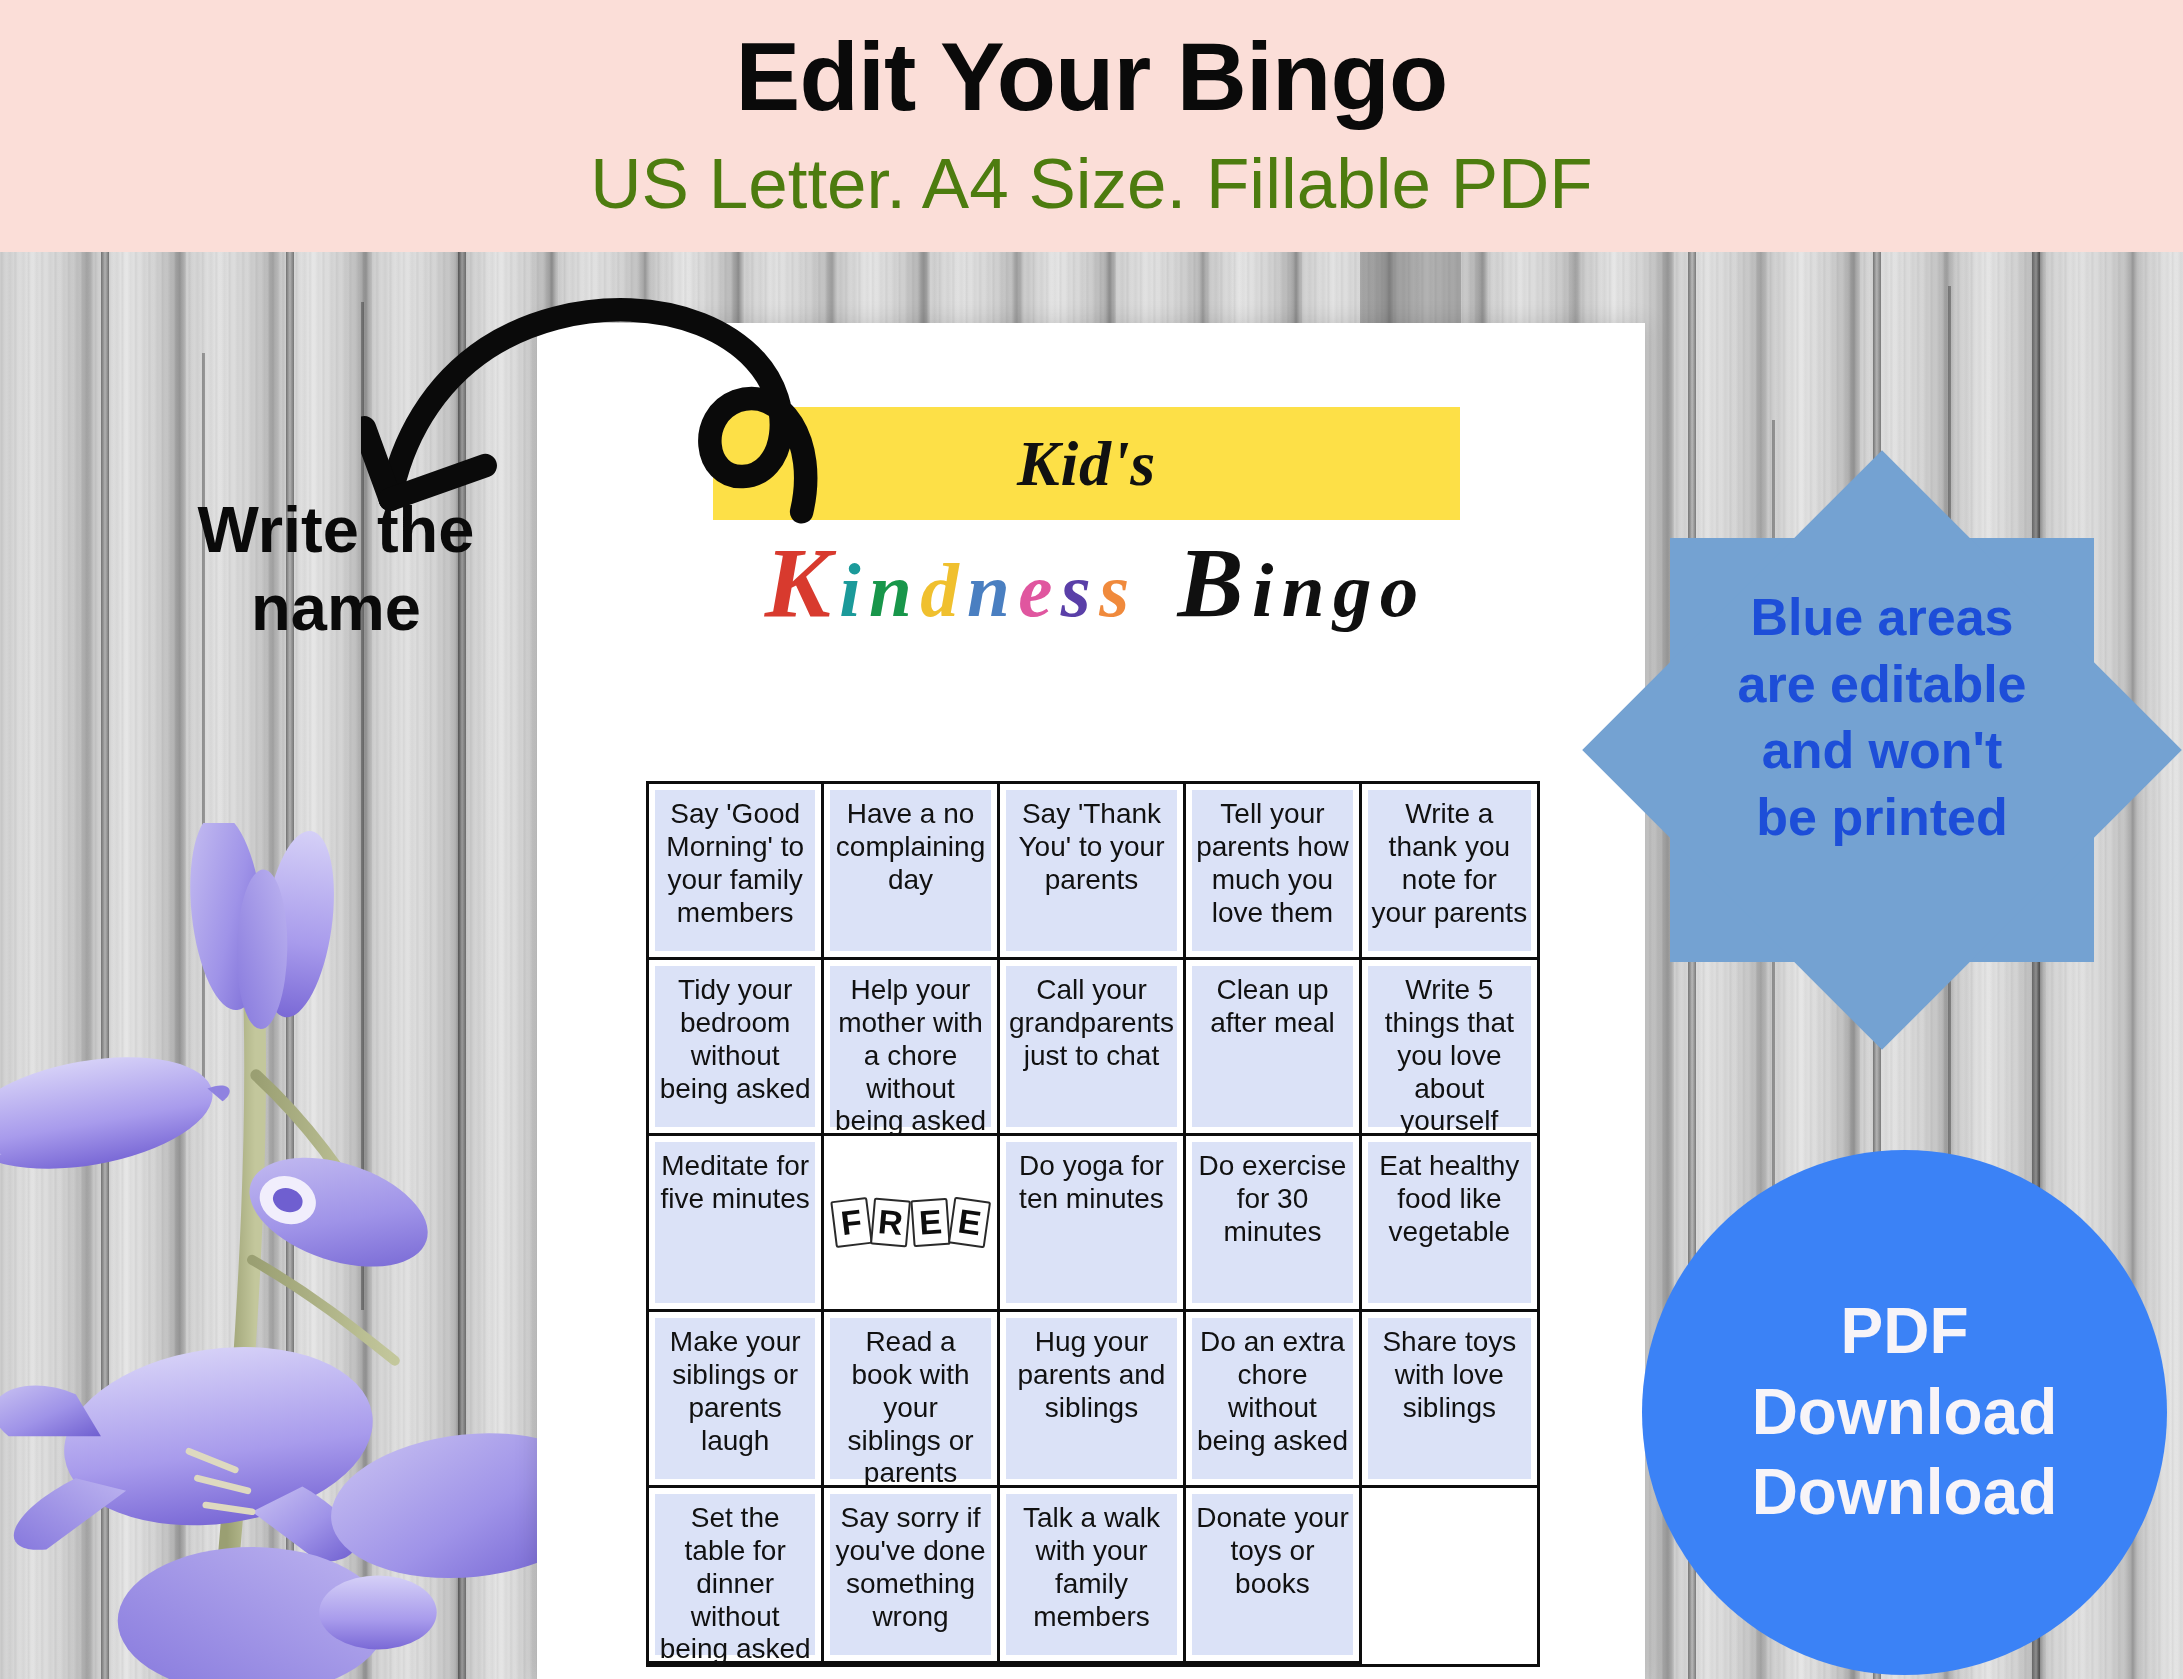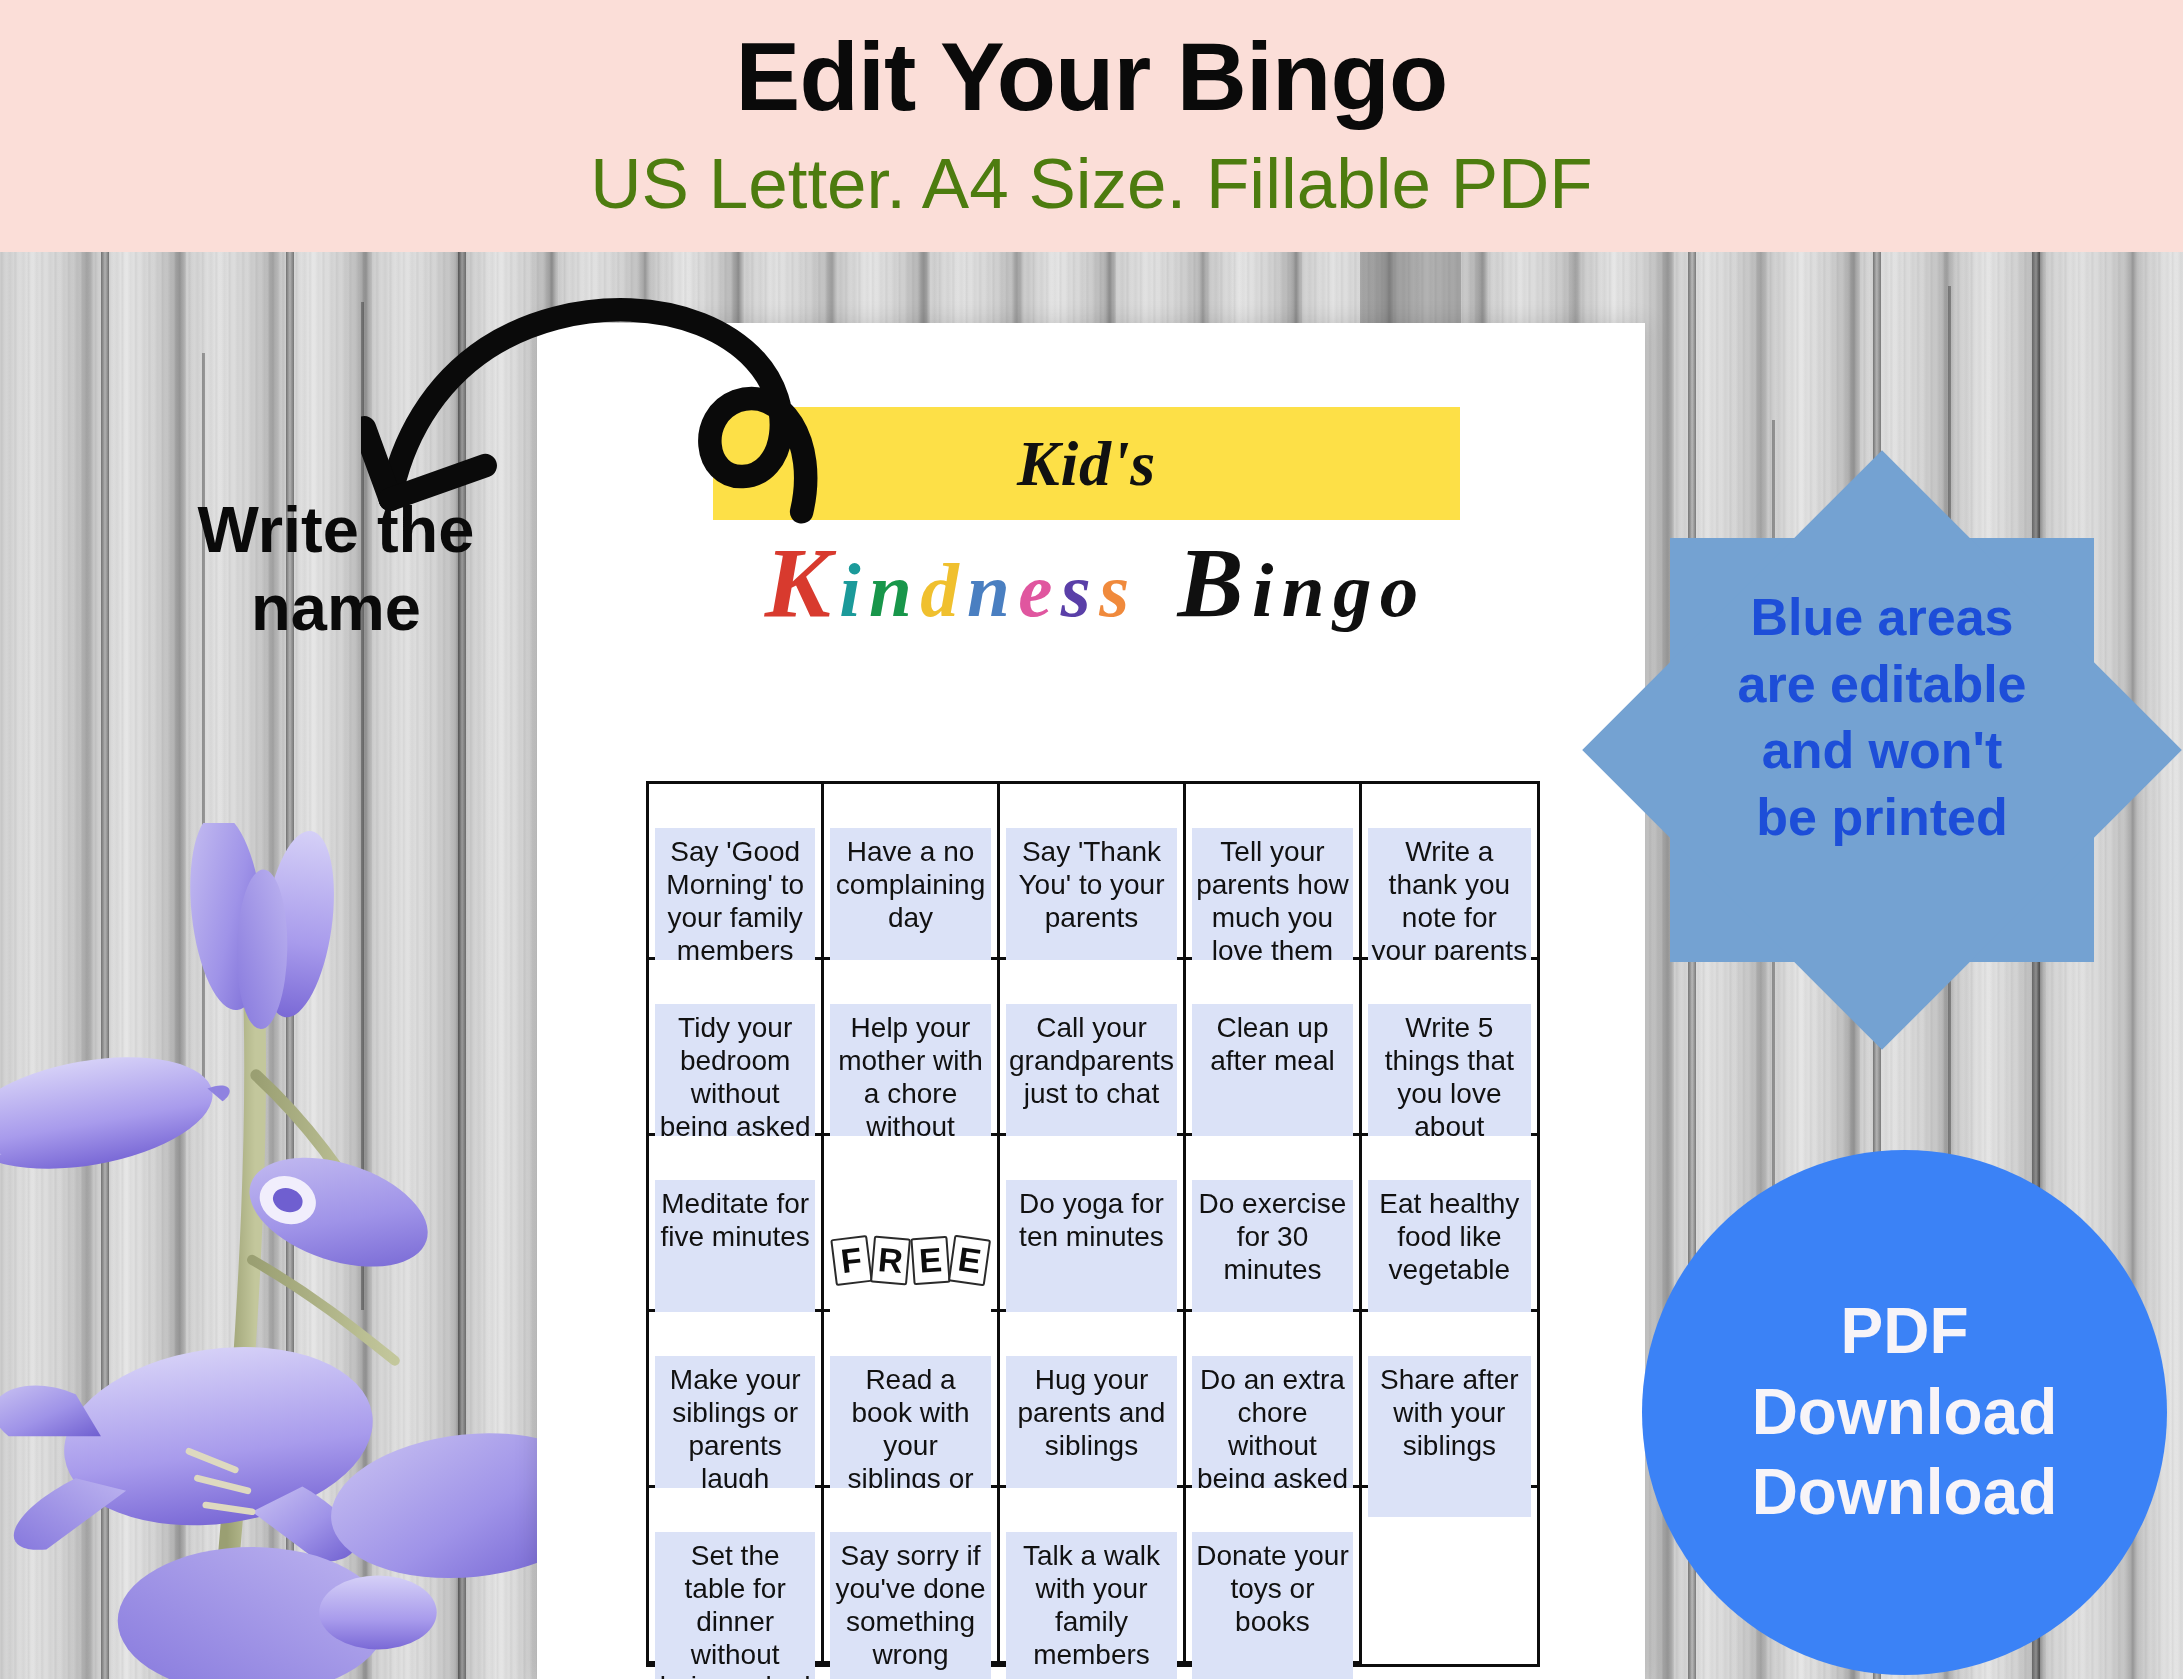--- a/index.html
+++ b/index.html
@@ -170,21 +170,20 @@
     background: #ffffff;
   }
   .cell:nth-child(5n) { border-right: none; }
   .cell-inner {
     width: 100%; height: 100%;
     background: #dbe2f7;
     display: flex;
     align-items: flex-start;
     justify-content: center;
     padding-top: 8.4px;
-    margin-top: 38px;
   }
   .cell-text {
     font-family: "Liberation Sans", sans-serif;
     font-size: 28px;
     line-height: 1.17;
     color: #111111;
     text-align: center;
     padding: 0 3.4px;
   }
   .cell.free .cell-inner {
@@ -475,21 +474,21 @@
           <div class="cell-text">Hug your parents and siblings</div>
         </div>
       </div>
       <div class="cell">
         <div class="cell-inner">
           <div class="cell-text">Do an extra chore without being asked</div>
         </div>
       </div>
       <div class="cell">
         <div class="cell-inner">
-          <div class="cell-text">Share after with your siblings</div>
+          <div class="cell-text">Share toys with love siblings</div>
         </div>
       </div>
       <div class="cell">
         <div class="cell-inner">
           <div class="cell-text">Set the table for dinner without being asked</div>
         </div>
       </div>
       <div class="cell">
         <div class="cell-inner">
           <div class="cell-text">Say sorry if you've done something wrong</div>

